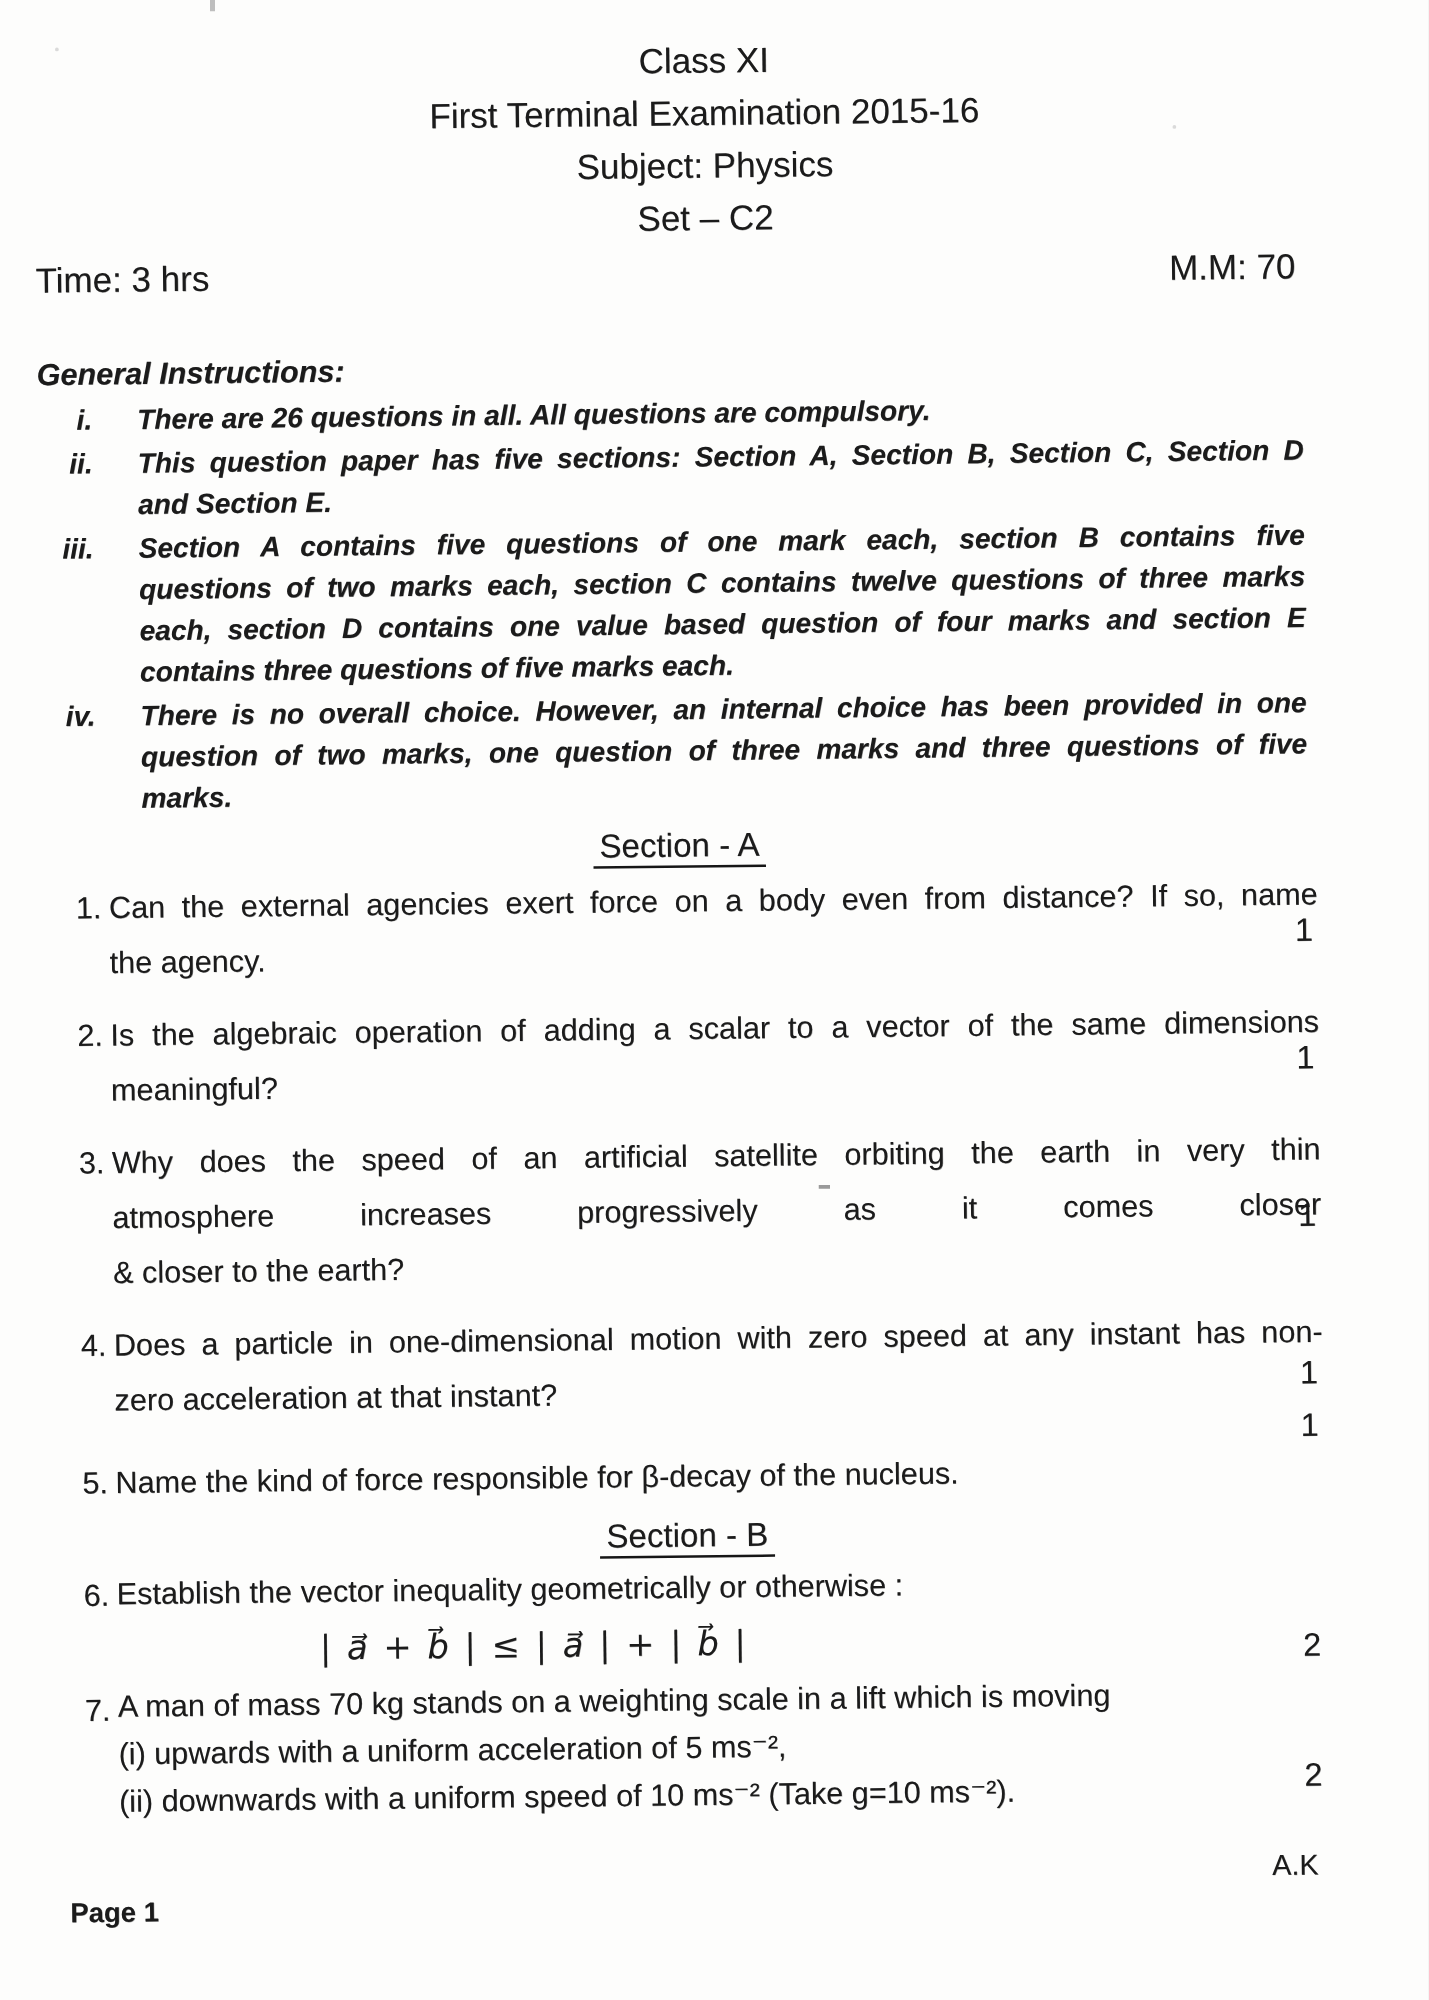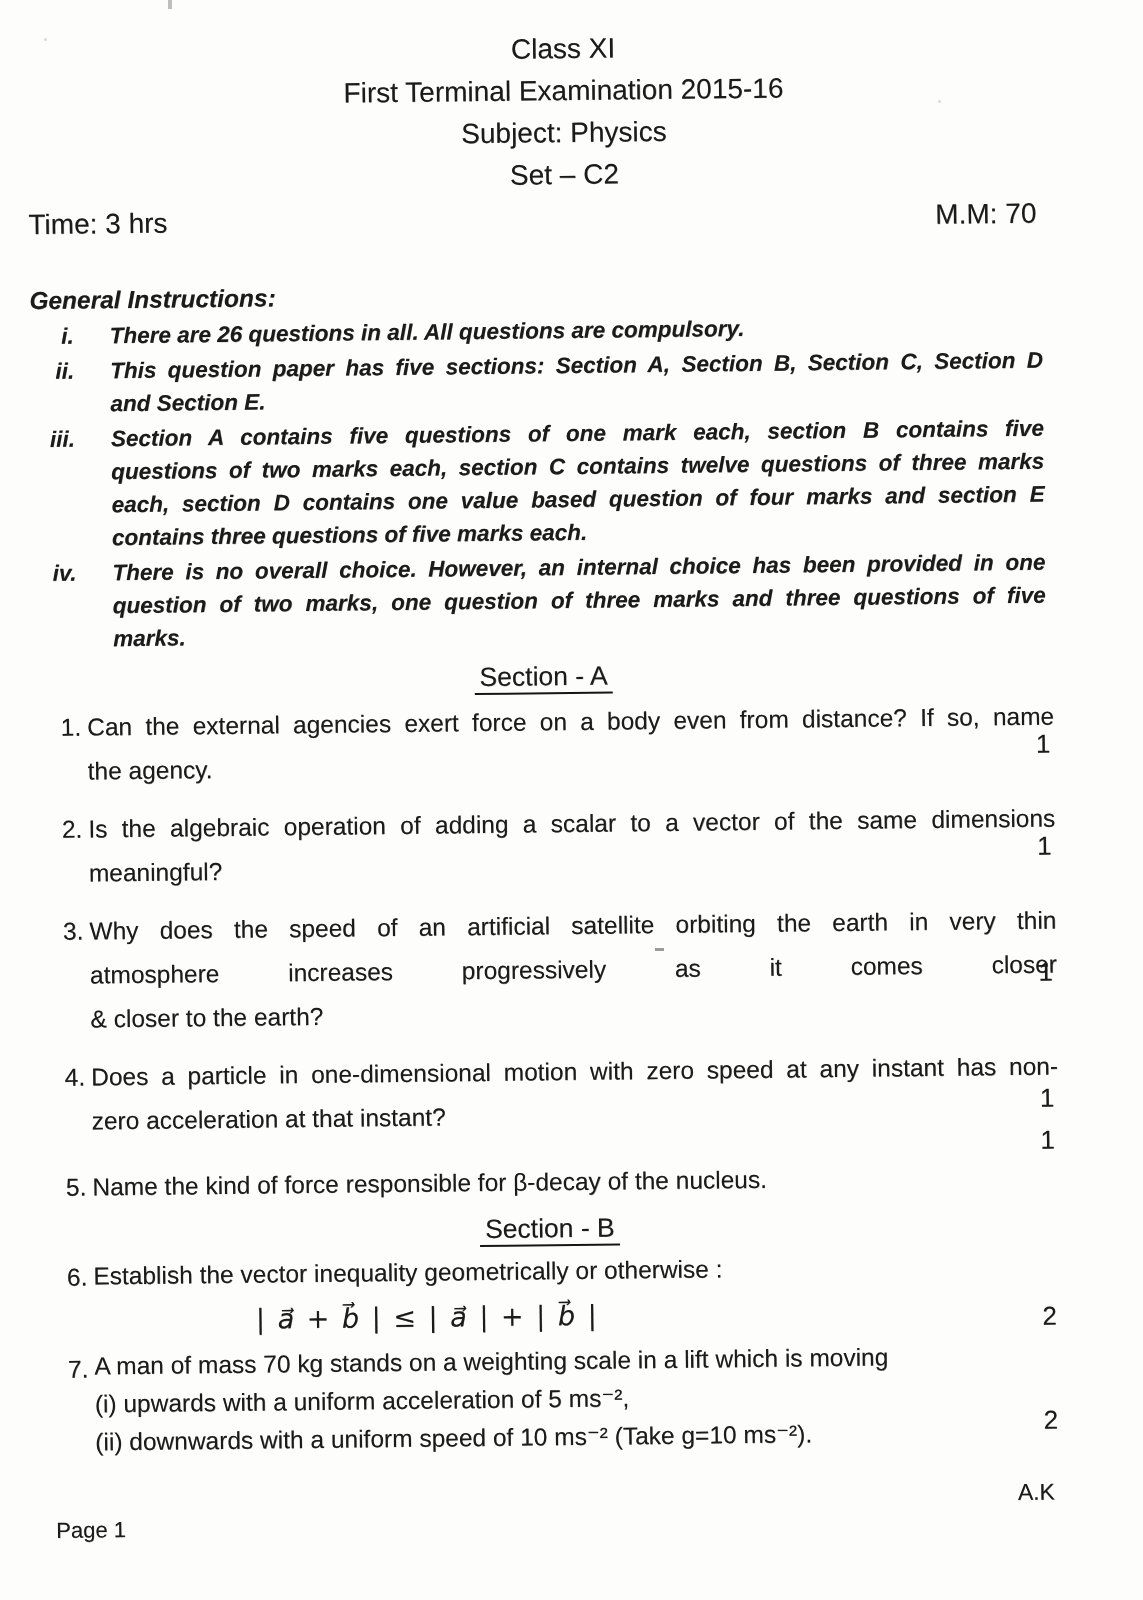--- a/index.html
+++ b/index.html
@@ -65,21 +65,21 @@
   .q7 .q-mark { top:68px; }
   .q6-intro { line-height:42px; height:42px; }
   .formula {
     font-family:"DejaVu Serif","DejaVu Sans",serif;
     font-style:italic;
     font-size:27px; line-height:48px; height:48px;
     margin-left:162px;
     letter-spacing:0.5px; word-spacing:3px;
   }
   
-  .page-num { position:absolute; left:48px;  top:1512px; font-size:22px; font-weight:normal; }
+  .page-num { position:absolute; left:48px;  top:1512px; font-size:22px; font-weight:bold; }
   .initials { position:absolute; right:96px; top:1484px; font-size:23px; font-weight:normal; }
   
   .speck { position:absolute; background:#8a8a8a; }
   .speck-1 { left:168px; top:0;     width:4px; height:9px; opacity:.55; }
   .speck-2 { left:655px; top:948px; width:9px; height:3px; opacity:.65; background:#666; }
   .speck-3 { left:44px;  top:38px;  width:3px; height:3px; opacity:.30; border-radius:50%; }
   .speck-4 { left:938px; top:100px; width:3px; height:3px; opacity:.30; border-radius:50%; }
 </style>
 </head>
 <body>

